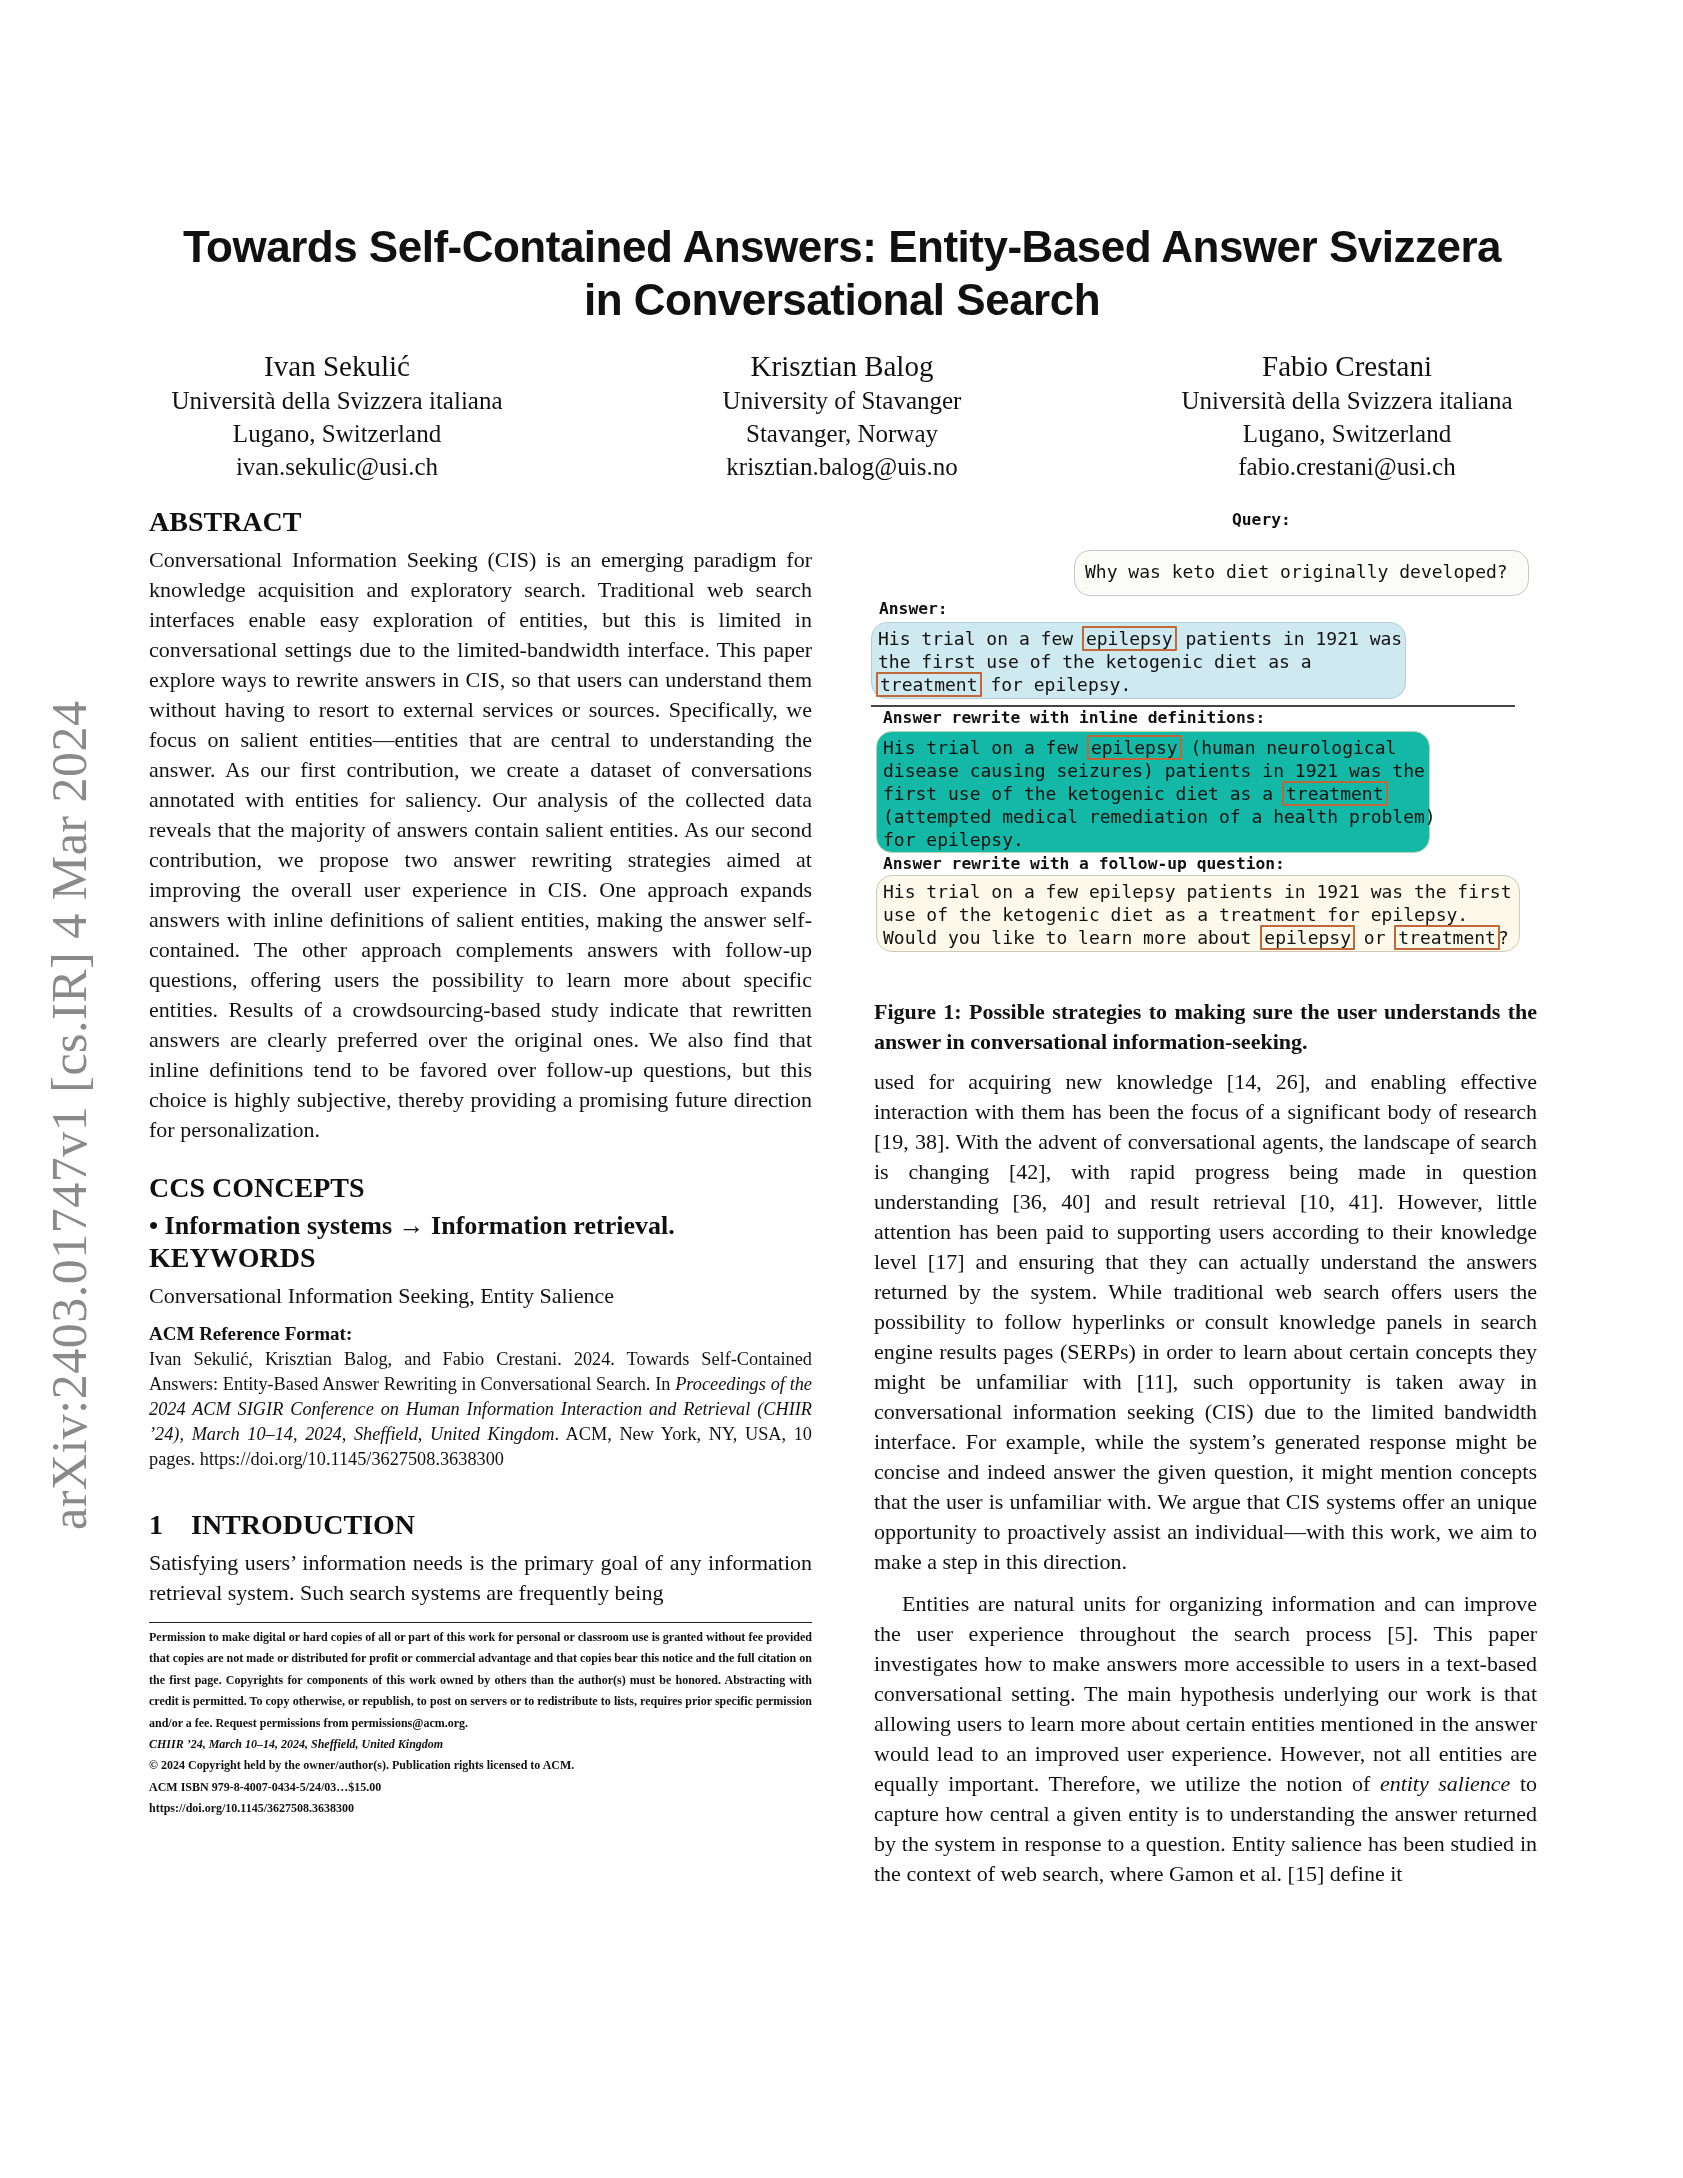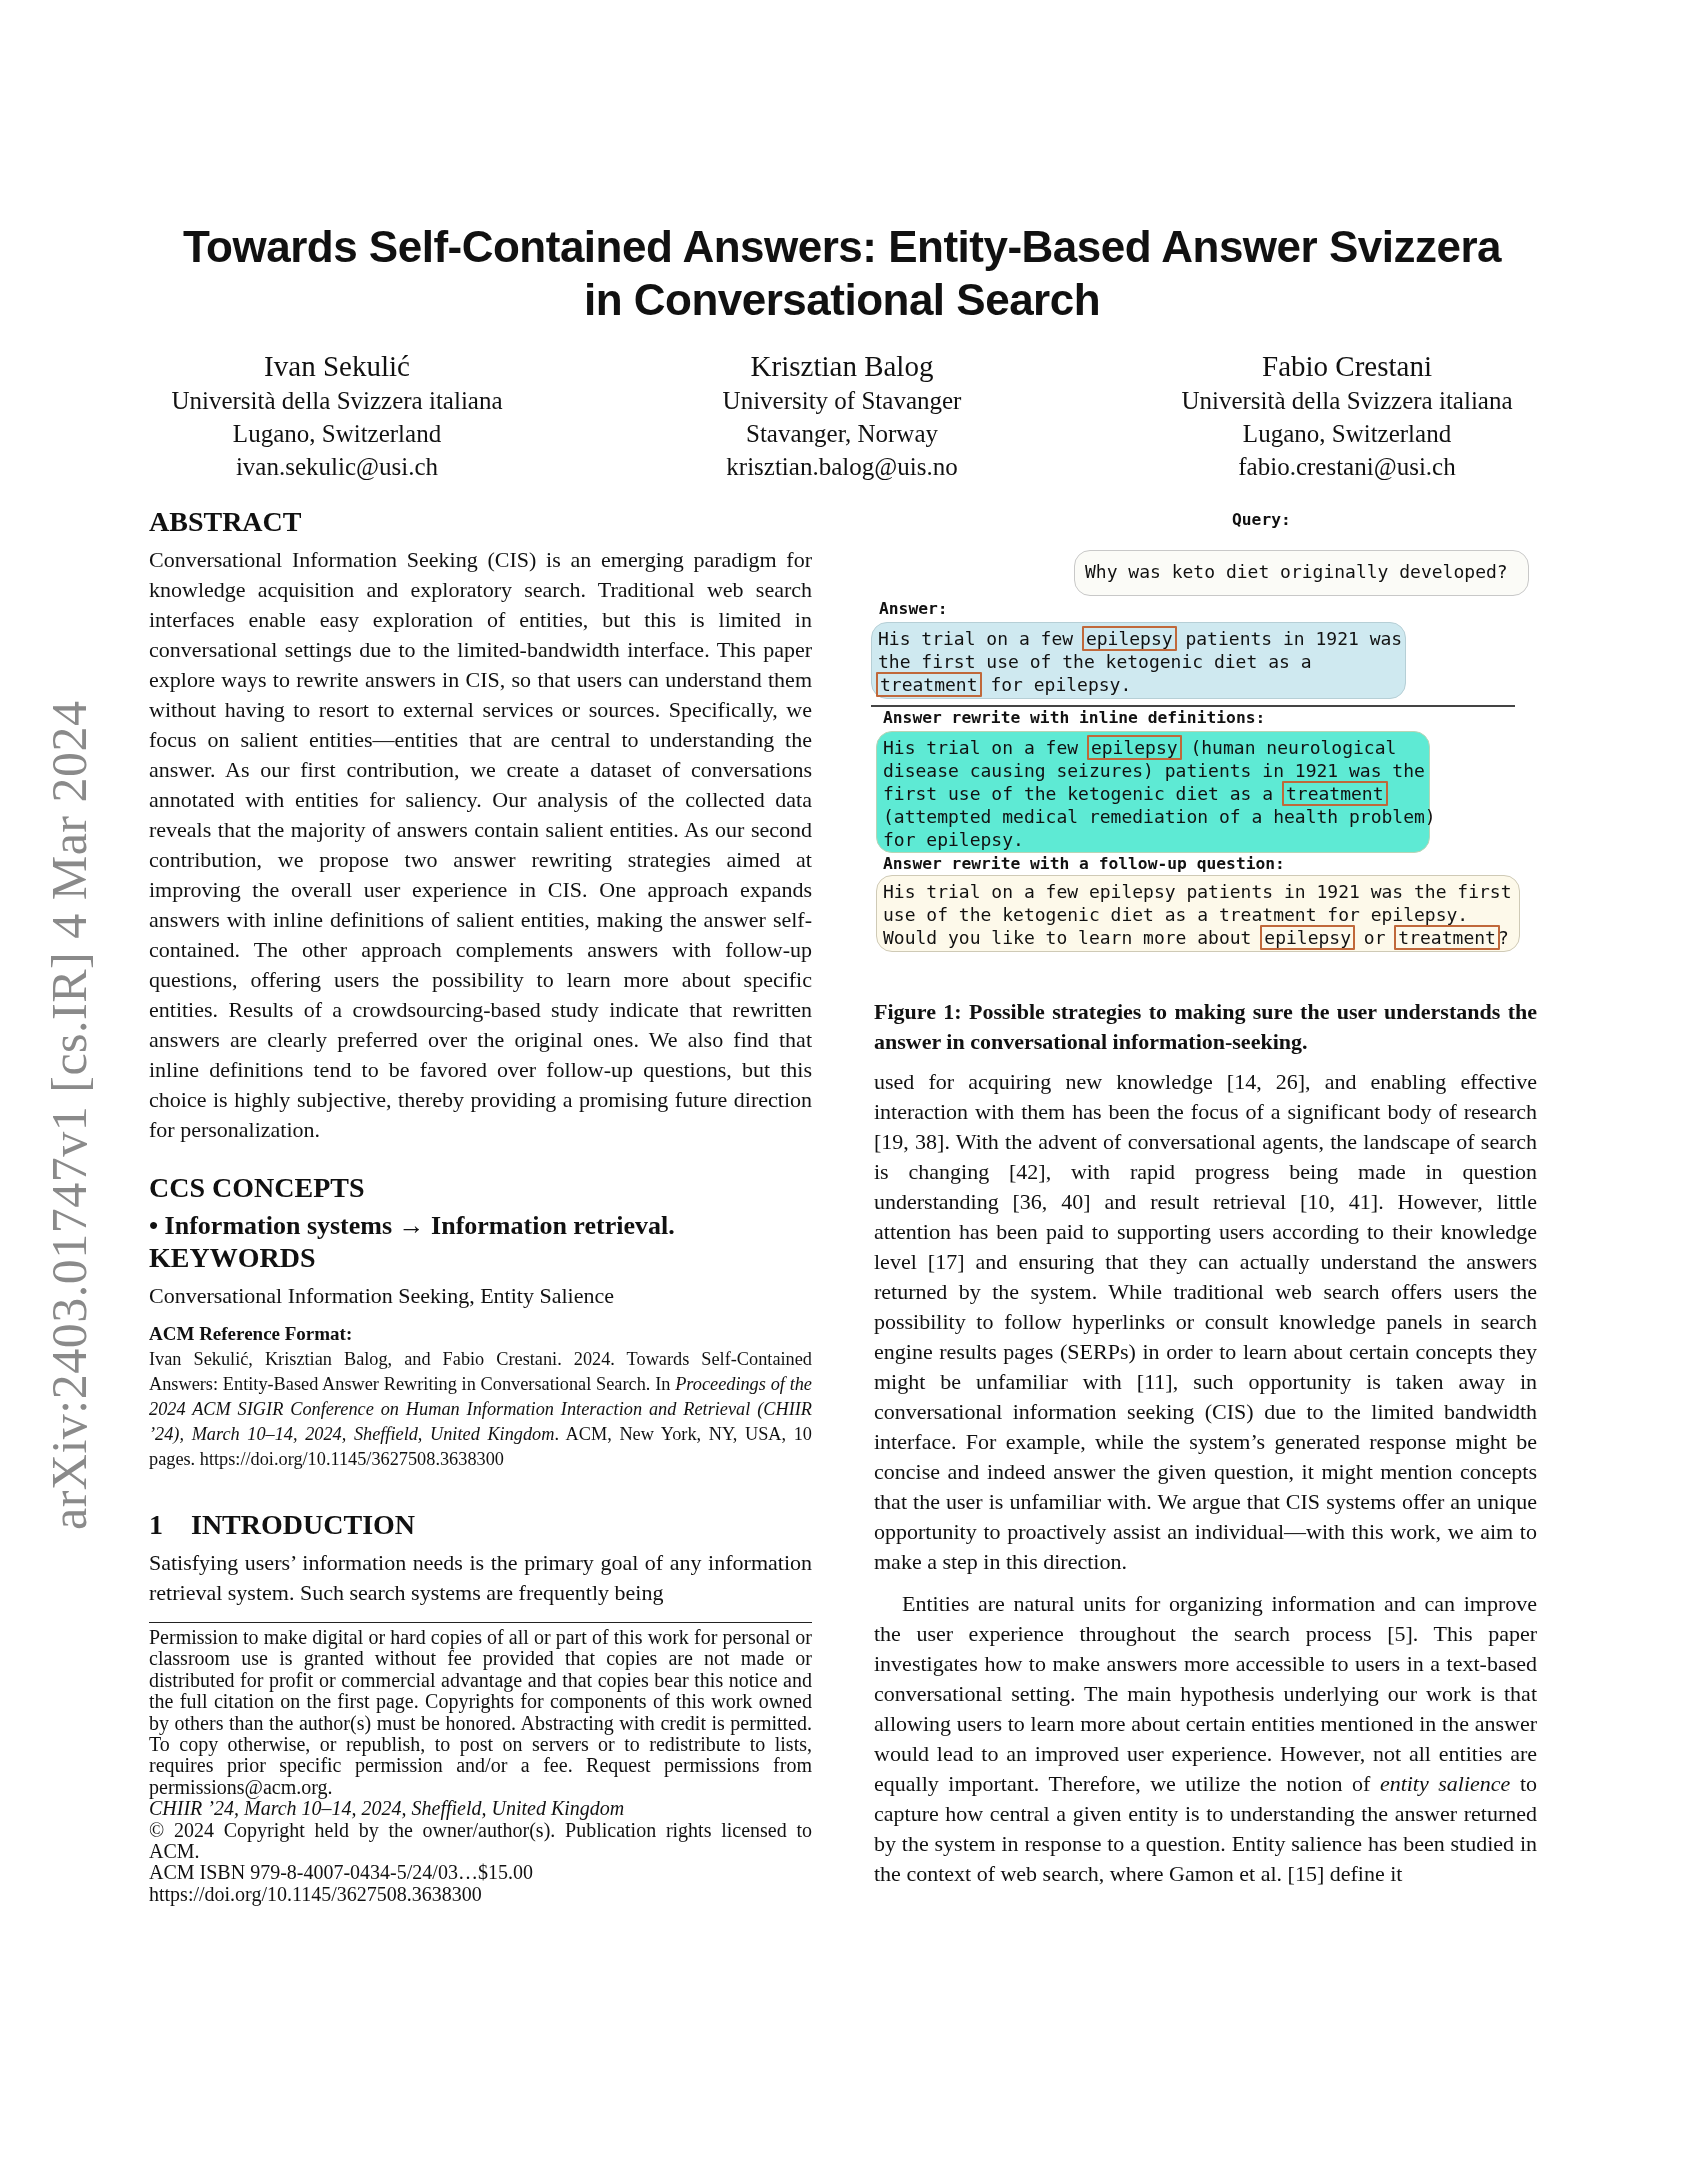--- a/index.html
+++ b/index.html
@@ -27,29 +27,29 @@
 
   h2.section { font-size: 28px; font-weight: bold; line-height: 34px; margin-bottom: 6px; }
   p.body { font-size: 22px; line-height: 30px; text-align: justify; hyphens: auto; }
   .indent { text-indent: 28px; margin-top: 12px; }
 
   .ccs { font-size: 26px; font-weight: bold; line-height: 30px; }
   .ref-head { font-size: 19px; font-weight: bold; line-height: 26px; }
   .ref-body { font-size: 18.3px; line-height: 25px; text-align: justify; }
 
   .footnote-rule { border-top: 1.5px solid #222; width: 663px; margin-top: 14px; margin-bottom: 4px; }
-  .footnote { font-size: 20px; line-height: 21.4px; text-align: justify; }
+  .footnote { font-size: 12px; line-height: 21.4px; text-align: justify; font-weight: bold; }
 
   
   .figure { position: absolute; left: 871px; top: 510px; width: 673px; height: 450px; font-family: "DejaVu Sans Mono", "Liberation Mono", monospace; }
   .fig-label { position: absolute; font-size: 16.3px; font-weight: bold; color: #111; }
   .bubble { position: absolute; border-radius: 16px; font-size: 18px; line-height: 23px; padding: 4px 6px; white-space: pre; color: #111; }
   .b-query { left: 203px; top: 40px; width: 455px; height: 46px; background: #fbfbf7; border: 1.5px solid #c8c8c8; padding: 9px 10px; }
   .b-answer { left: 0; top: 112px; width: 535px; height: 77px; background: #cfe9f0; border: 1.5px solid #b6cfd6; }
-  .b-inline { left: 5px; top: 221px; width: 554px; height: 122px; background: #5eead4; border: 1.5px solid #b9d4b5; }
+  .b-inline { left: 5px; top: 221px; width: 554px; height: 122px; background: #14b8a6; border: 1.5px solid #b9d4b5; }
   .b-follow { left: 5px; top: 365px; width: 644px; height: 77px; background: #fdf9ea; border: 1.5px solid #cfcab6; }
   .hl { border: 2px solid #c0683a; border-radius: 1px; padding: 0 2px; margin: 8px -2px; }
   .fig-rule { position: absolute; left: 0; top: 195px; width: 644px; border-top: 2px solid #444; }
 
   .caption { position: absolute; left: 874px; top: 980px; width: 663px; font-size: 22px; font-weight: bold; line-height: 30px; text-align: justify; margin-top: 17px; }
   .right-text { position: absolute; left: 874px; top: 1067px; width: 663px; }
   em { font-style: italic; }
 </style>
 </head>
 <body>

